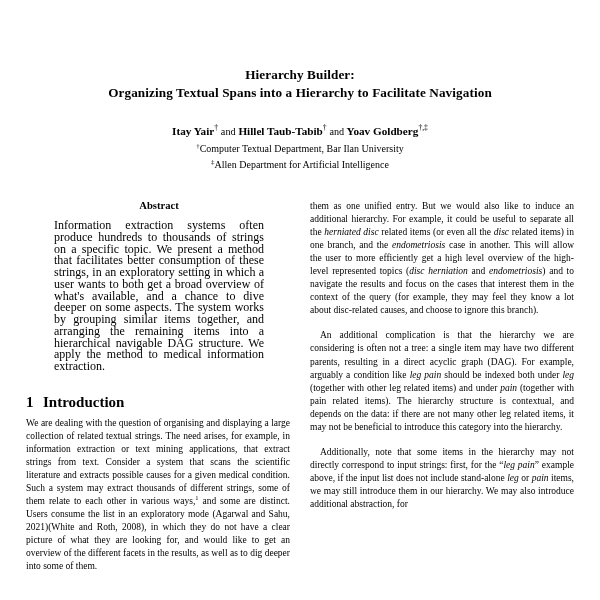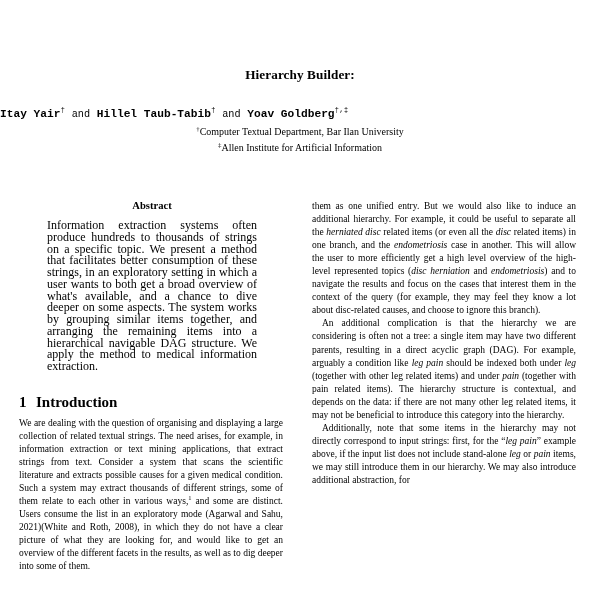--- a/index.html
+++ b/index.html
@@ -31,25 +31,24 @@
     font-weight: bold;
     line-height: 17.5px;
     letter-spacing: 0.1px;
     margin: 0;
   }
   .paper-title .line2 {
     display: block;
   }
   .authors {
     margin-top: 23px;
-    text-align: left;
+    text-align: center;
     font-size: 11.2px;
     font-weight: bold;
     line-height: 15px;
-    font-family: Liberation Mono, monospace;
   }
   .authors .conj {
     font-weight: normal;
     font-size: 10.2px;
   }
   sup {
     font-size: 0.68em;
     vertical-align: super;
     line-height: 0;
     font-weight: normal;
@@ -59,23 +58,24 @@
     font-size: 10px;
     line-height: 13.4px;
     margin-top: 3px;
   }
   .columns {
     position: absolute;
     top: 200px;
     left: 0;
     width: 600px;
     display: flex;
-    gap: 29px;
+    gap: 20px;
     padding: 0 19px;
     box-sizing: border-box;
+    justify-content: center;
   }
   .col {
     width: 264px;
     flex: 0 0 264px;
   }
   .abstract-wrap {
     padding: 0 26px 0 28px;
   }
   .abstract-head {
     text-align: center;
@@ -102,52 +102,53 @@
     width: 17px;
   }
   p.body {
     font-size: 9.5px;
     line-height: 13.05px;
     text-align: justify;
     margin: 0;
     hyphens: none;
   }
   p.body + p.body {
-    margin-top: 0;
+    margin-top: 12px;
     text-indent: 10px;
   }
   .col.right p.body:first-child {
     margin-top: 0;
   }
   i, .it {
   }
 </style>
 </head>
 <body>
 
 <div class="page">
 
   <div class="title-block">
     <h1 class="paper-title">
       <span>Hierarchy Builder:</span>
+      <span class="line2">Organizing Textual Spans into a Hierarchy to Facilitate Navigation</span>
     </h1>
 
     <div class="authors">
       <span><span>Itay Yair</span><sup>†</sup></span>
       <span class="conj">and</span>
       <span><span>Hillel Taub-Tabib</span><sup>†</sup></span>
       <span class="conj">and</span>
       <span><span>Yoav Goldberg</span><sup>†,‡</sup></span>
     </div>
 
     <div class="affil">
       <sup>†</sup><span>Computer Textual Department, Bar Ilan University</span>
     </div>
     <div class="affil">
-      <sup>‡</sup><span>Allen Institute for Artificial Information</span>
+      <sup>‡</sup><span>Allen Department for Artificial Intelligence</span>
     </div>
   </div>
 
   <div class="columns">
 
     <div class="col left">
       <div class="abstract-wrap">
         <div class="abstract-head">Abstract</div>
         <p class="abstract-body">Information extraction systems often produce hundreds to thousands of strings on a specific topic. We present a method that facilitates better consumption of these strings, in an exploratory setting in which a user wants to both get a broad overview of what's available, and a chance to dive deeper on some aspects. The system works by grouping similar items together, and arranging the remaining items into a hierarchical navigable DAG structure. We apply the method to medical information extraction.</p>
       </div>

